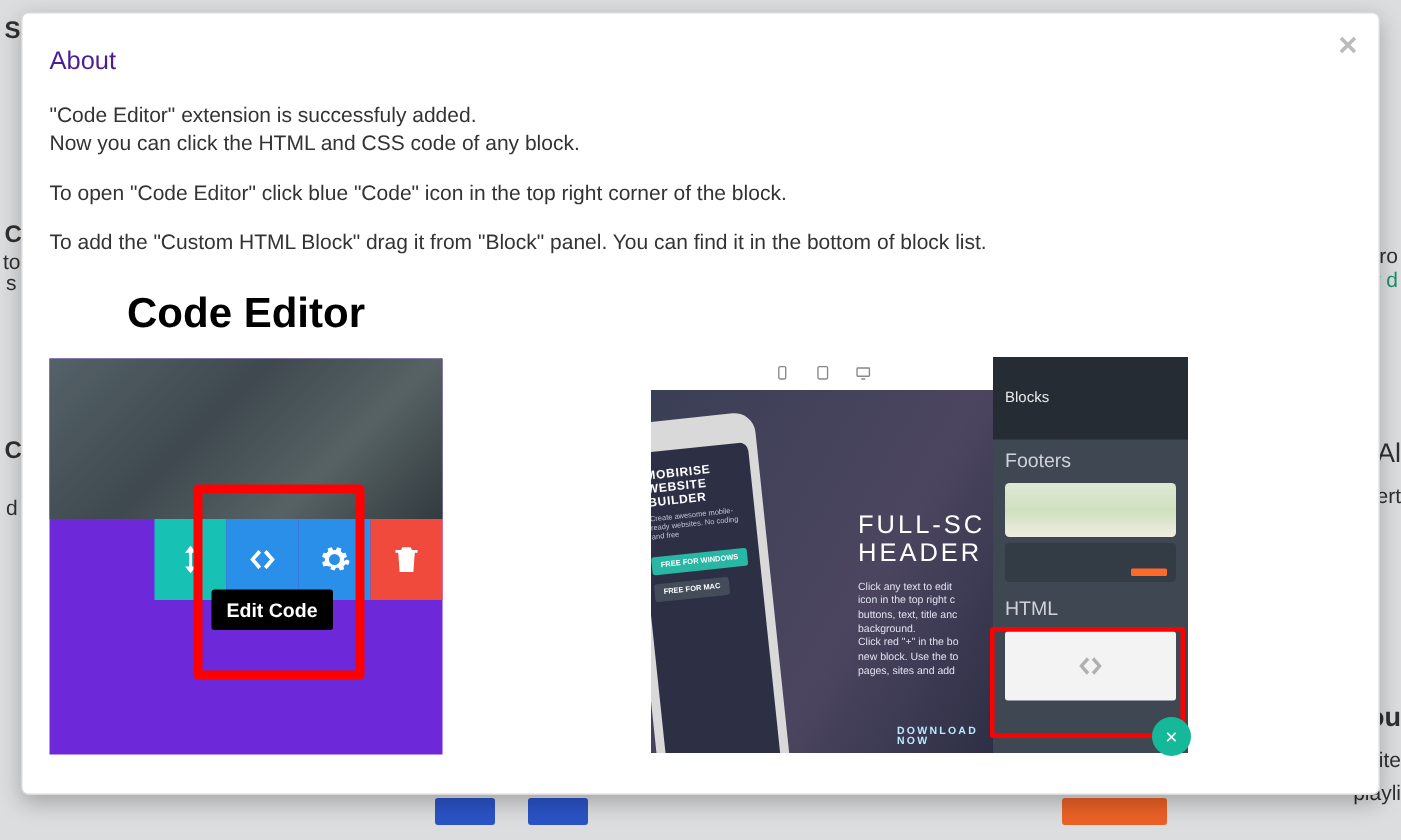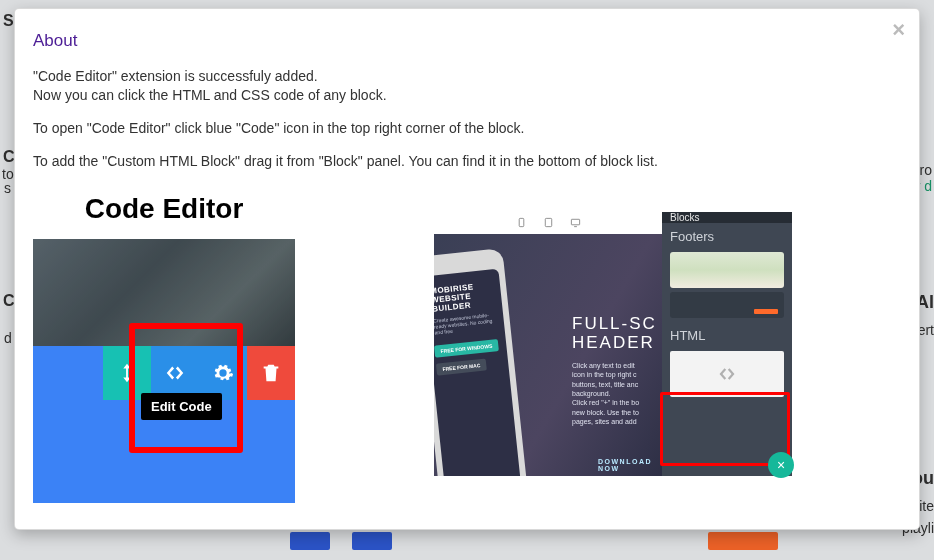--- a/index.html
+++ b/index.html
@@ -4,25 +4,25 @@
 <style>
   html,body{margin:0;padding:0;width:934px;height:560px;font-family:"Helvetica Neue",Helvetica,Arial,sans-serif;background:#eef0f2;overflow:hidden}
   
   .bg{position:absolute;inset:0;pointer-events:none}
   .bg span{position:absolute;color:#333;font-size:14px}
   .modal-backdrop{position:absolute;inset:0;background:rgba(0,0,0,.08)}
   .modal{position:absolute;left:14px;top:8px;right:14px;bottom:30px;background:#fff;border:1px solid rgba(0,0,0,.15);border-radius:5px;box-shadow:0 5px 15px rgba(0,0,0,.25);padding:16px 18px;overflow:hidden}
   .modal h3{margin:6px 0 16px 0;font-weight:500;font-size:17px;color:#4c1d95}
   .close{position:absolute;top:10px;right:14px;font-size:22px;color:#bbb;line-height:1;cursor:pointer;font-weight:700}
   .body p{margin:0 0 14px 0;font-size:14px;color:#333;line-height:1.35}
-  .two-col{display:flex;gap:30px;align-items:center;margin-top:6px}
+  .two-col{display:flex;gap:30px;align-items:flex-end;margin-top:6px}
   .col-title{font-size:28px;font-weight:700;text-align:center;margin:8px 0 14px 0;color:#000}
   
   .ill-left{width:262px}
-  .ce-img{position:relative;width:262px;height:264px;background:#3b82f6}
+  .ce-img{position:relative;width:262px;height:264px;background:#6d28d9}
   .ce-top{position:absolute;left:0;top:0;right:0;height:107px;background:
      linear-gradient(135deg,#5b6a73 0%,#3f4c53 40%,#5d6b6e 70%,#2f3a3f 100%);
      filter:contrast(.9) brightness(.9)}
   .ce-row{position:absolute;left:70px;top:107px;height:54px;display:flex}
   .ce-btn{width:48px;height:54px;display:flex;align-items:center;justify-content:center}
   .ce-teal{background:#17c1b3}
   .ce-blue{background:#2a8fe8}
   .ce-bluegear{background:#2a8fe8}
   .ce-red{background:#ef4a3c}
   .ce-btn svg{width:22px;height:22px}
@@ -38,21 +38,21 @@
   .phone-screen{position:absolute;left:6px;top:20px;right:6px;bottom:20px;background:#2d2f45;border-radius:6px}
   .phone-screen .pt1{color:#fff;font-size:8px;font-weight:700;letter-spacing:.5px;padding:12px 6px 0 6px;line-height:1.1}
   .phone-screen .pt2{color:#bfc4d6;font-size:5px;padding:4px 6px;line-height:1.2}
   .phone-pill{display:inline-block;margin:6px 4px 0 4px;padding:3px 6px;border-radius:2px;font-size:5px;font-weight:700;color:#fff}
   .preview-txt{position:absolute;left:138px;top:80px}
   .preview-txt .h{font-size:17px;font-weight:400;letter-spacing:2px;line-height:1.15}
   .preview-txt .d{font-size:7px;color:#dfe1ee;margin-top:8px;line-height:1.35;max-width:100px}
   .dl{position:absolute;left:164px;bottom:4px;font-size:7px;letter-spacing:1.5px;color:#b9e9ff;font-weight:700}
   
   .panel{position:absolute;right:0;top:0;width:130px;bottom:0;background:#3f4753}
-  .panel-h{background:#262c34;color:#e8e8e8;font-size:10px;padding:0 8px}
+  .panel-h{background:#262c34;color:#e8e8e8;font-size:10px;padding:22px 8px}
   .panel-sec{color:#cfd3d9;font-size:13px;padding:6px 8px 4px 8px}
   .card{margin:4px 8px;border-radius:3px}
   .card.map{height:36px;background:linear-gradient(180deg,#dfe8d4 0%,#cfe0bf 50%,#f1ece0 100%)}
   .card.dark{height:26px;background:#333b45;position:relative}
   .card.dark::after{content:"";position:absolute;right:6px;bottom:4px;width:24px;height:5px;background:#ff6a2b;border-radius:1px}
   .html-card{margin:4px 8px;height:46px;background:#f3f3f3;display:flex;align-items:center;justify-content:center;border-radius:2px}
   .html-card svg{width:20px;height:20px;opacity:.55}
   .red-box{position:absolute;right:2px;bottom:10px;width:124px;height:68px;border:3px solid #ff0000;border-radius:2px;pointer-events:none}
   .fab{position:absolute;right:-2px;bottom:-2px;width:26px;height:26px;background:#16b89a;border-radius:50%;display:flex;align-items:center;justify-content:center;color:#fff;font-size:14px}
   
@@ -64,21 +64,21 @@
 <div class="bg">
   <span style="left:3px;top:12px;font-size:16px;font-weight:600">S</span>
   <span style="left:3px;top:148px;font-size:16px;font-weight:600">C</span>
   <span style="left:2px;top:166px">to</span>
   <span style="left:4px;top:180px">s</span>
   <span style="left:3px;top:292px;font-size:16px;font-weight:600">C</span>
   <span style="left:20px;top:316px">it</span>
   <span style="left:4px;top:330px">d</span>
   <span style="right:2px;top:162px">e fro</span>
   <span style="right:2px;top:178px;color:#1a9e6e">ew d</span>
-  <span style="right:0px;top:292px;font-size:18px;font-weight:700">Al</span>
+  <span style="right:0px;top:292px;font-size:18px;font-weight:400">Al</span>
   <span style="right:0px;top:322px">alert</span>
   <span style="right:0px;top:468px;font-size:18px;font-weight:600">ou</span>
   <span style="right:0px;top:498px">site</span>
   <span style="right:0px;top:520px">playli</span>
 </div>
 <div class="bg-btn" style="left:290px;width:40px;background:#2f5bd7"></div>
 <div class="bg-btn" style="left:352px;width:40px;background:#2f5bd7"></div>
 <div class="bg-btn" style="left:708px;width:70px;background:#ff6a2b"></div>
 
 <div class="modal-backdrop"></div>

